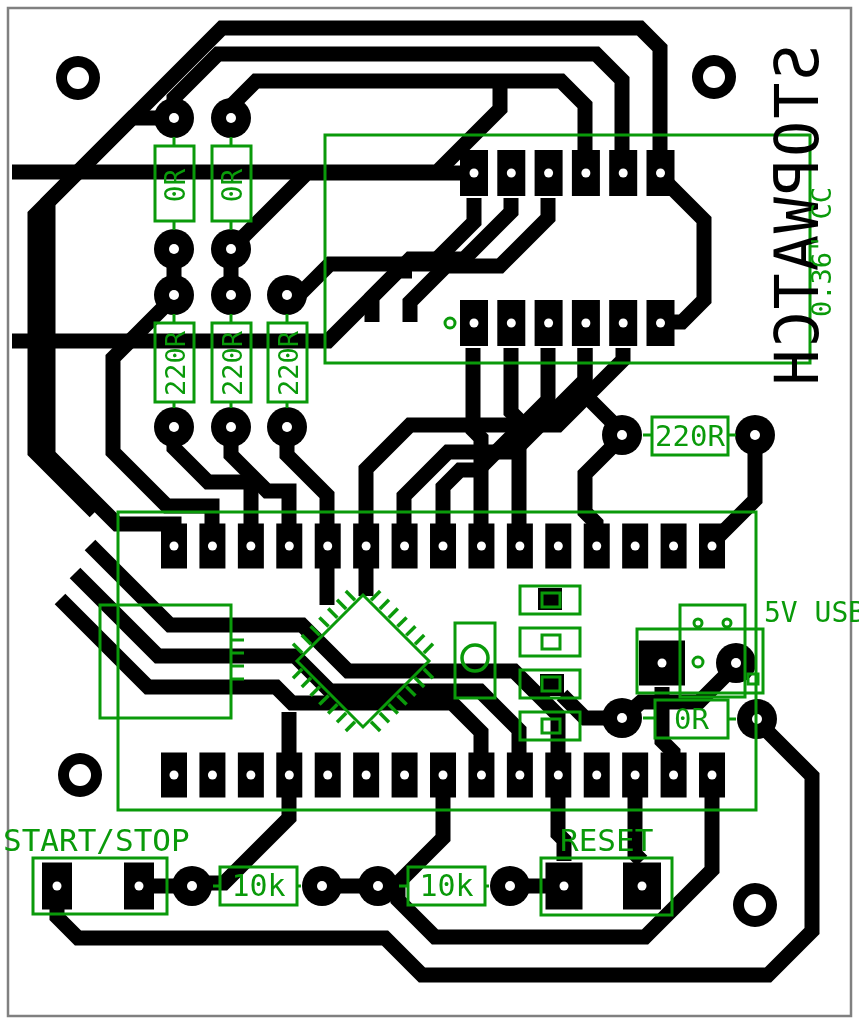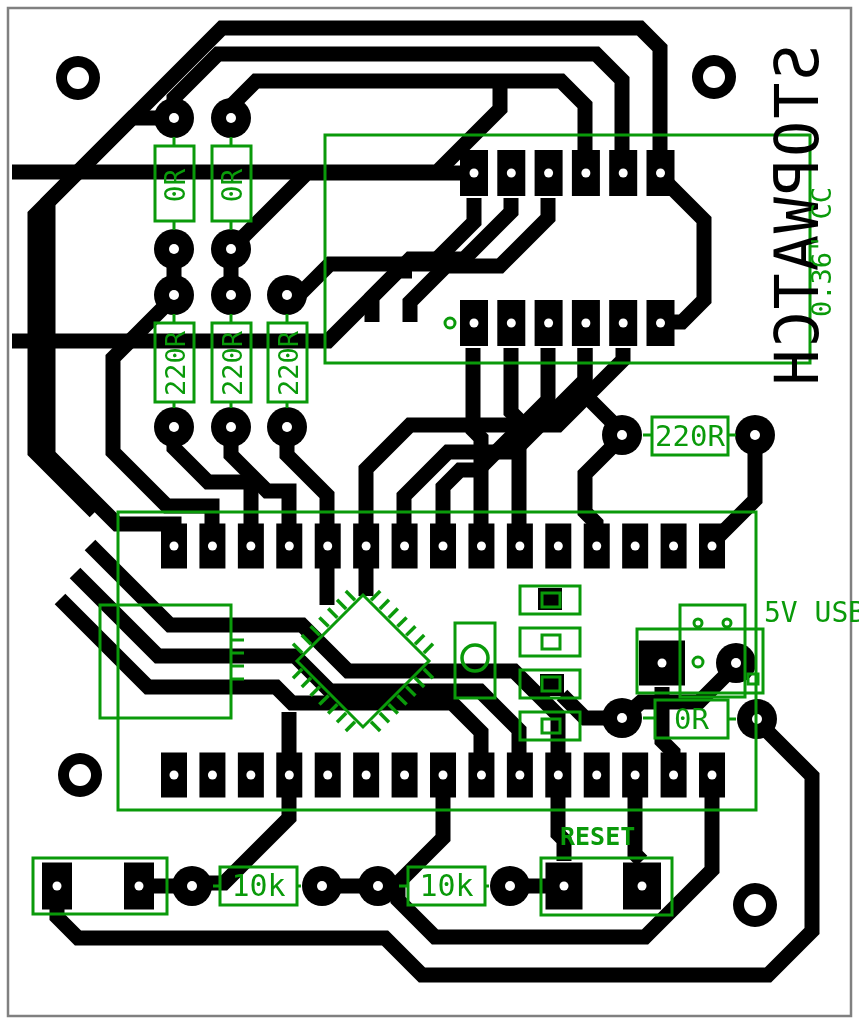--- a/index.html
+++ b/index.html
@@ -446,22 +446,23 @@
     </g>
   </g>
 </svg>
 
 <div id="board-title" style="left:597px;top:186px;width:400px;height:60px;font-size:60px;line-height:60px;">STOPWATCH</div>
 
 <div id="display-note" style="left:742px;top:238px;width:160px;height:28px;font-size:27px;line-height:28px;">0.36" CC</div>
 
 <div class="lbl" style="left:764px;top:596px;font-size:28px;">5V USB</div>
 
-
-<div class="lbl" style="left:560px;top:822px;font-size:25px;font-weight:bold;">RESET</div>
+<div class="lbl" style="left:3px;top:822px;font-size:31px;">START/STOP</div>
+
+<div class="lbl" style="left:560px;top:822px;font-size:31px;">RESET</div>
 
 <div class="lbl vlab" style="left:140px;top:169px;width:70px;font-size:28px;">0R</div>
 <div class="lbl vlab" style="left:197px;top:169px;width:70px;font-size:28px;">0R</div>
 
 <div class="lbl vlab" style="left:130px;top:348px;width:90px;font-size:27px;">220R</div>
 <div class="lbl vlab" style="left:187px;top:348px;width:90px;font-size:27px;">220R</div>
 <div class="lbl vlab" style="left:243px;top:348px;width:90px;font-size:27px;">220R</div>
 
 <div class="lbl center" style="left:652px;top:419px;width:76px;font-size:29px;line-height:34px;">220R</div>
 

